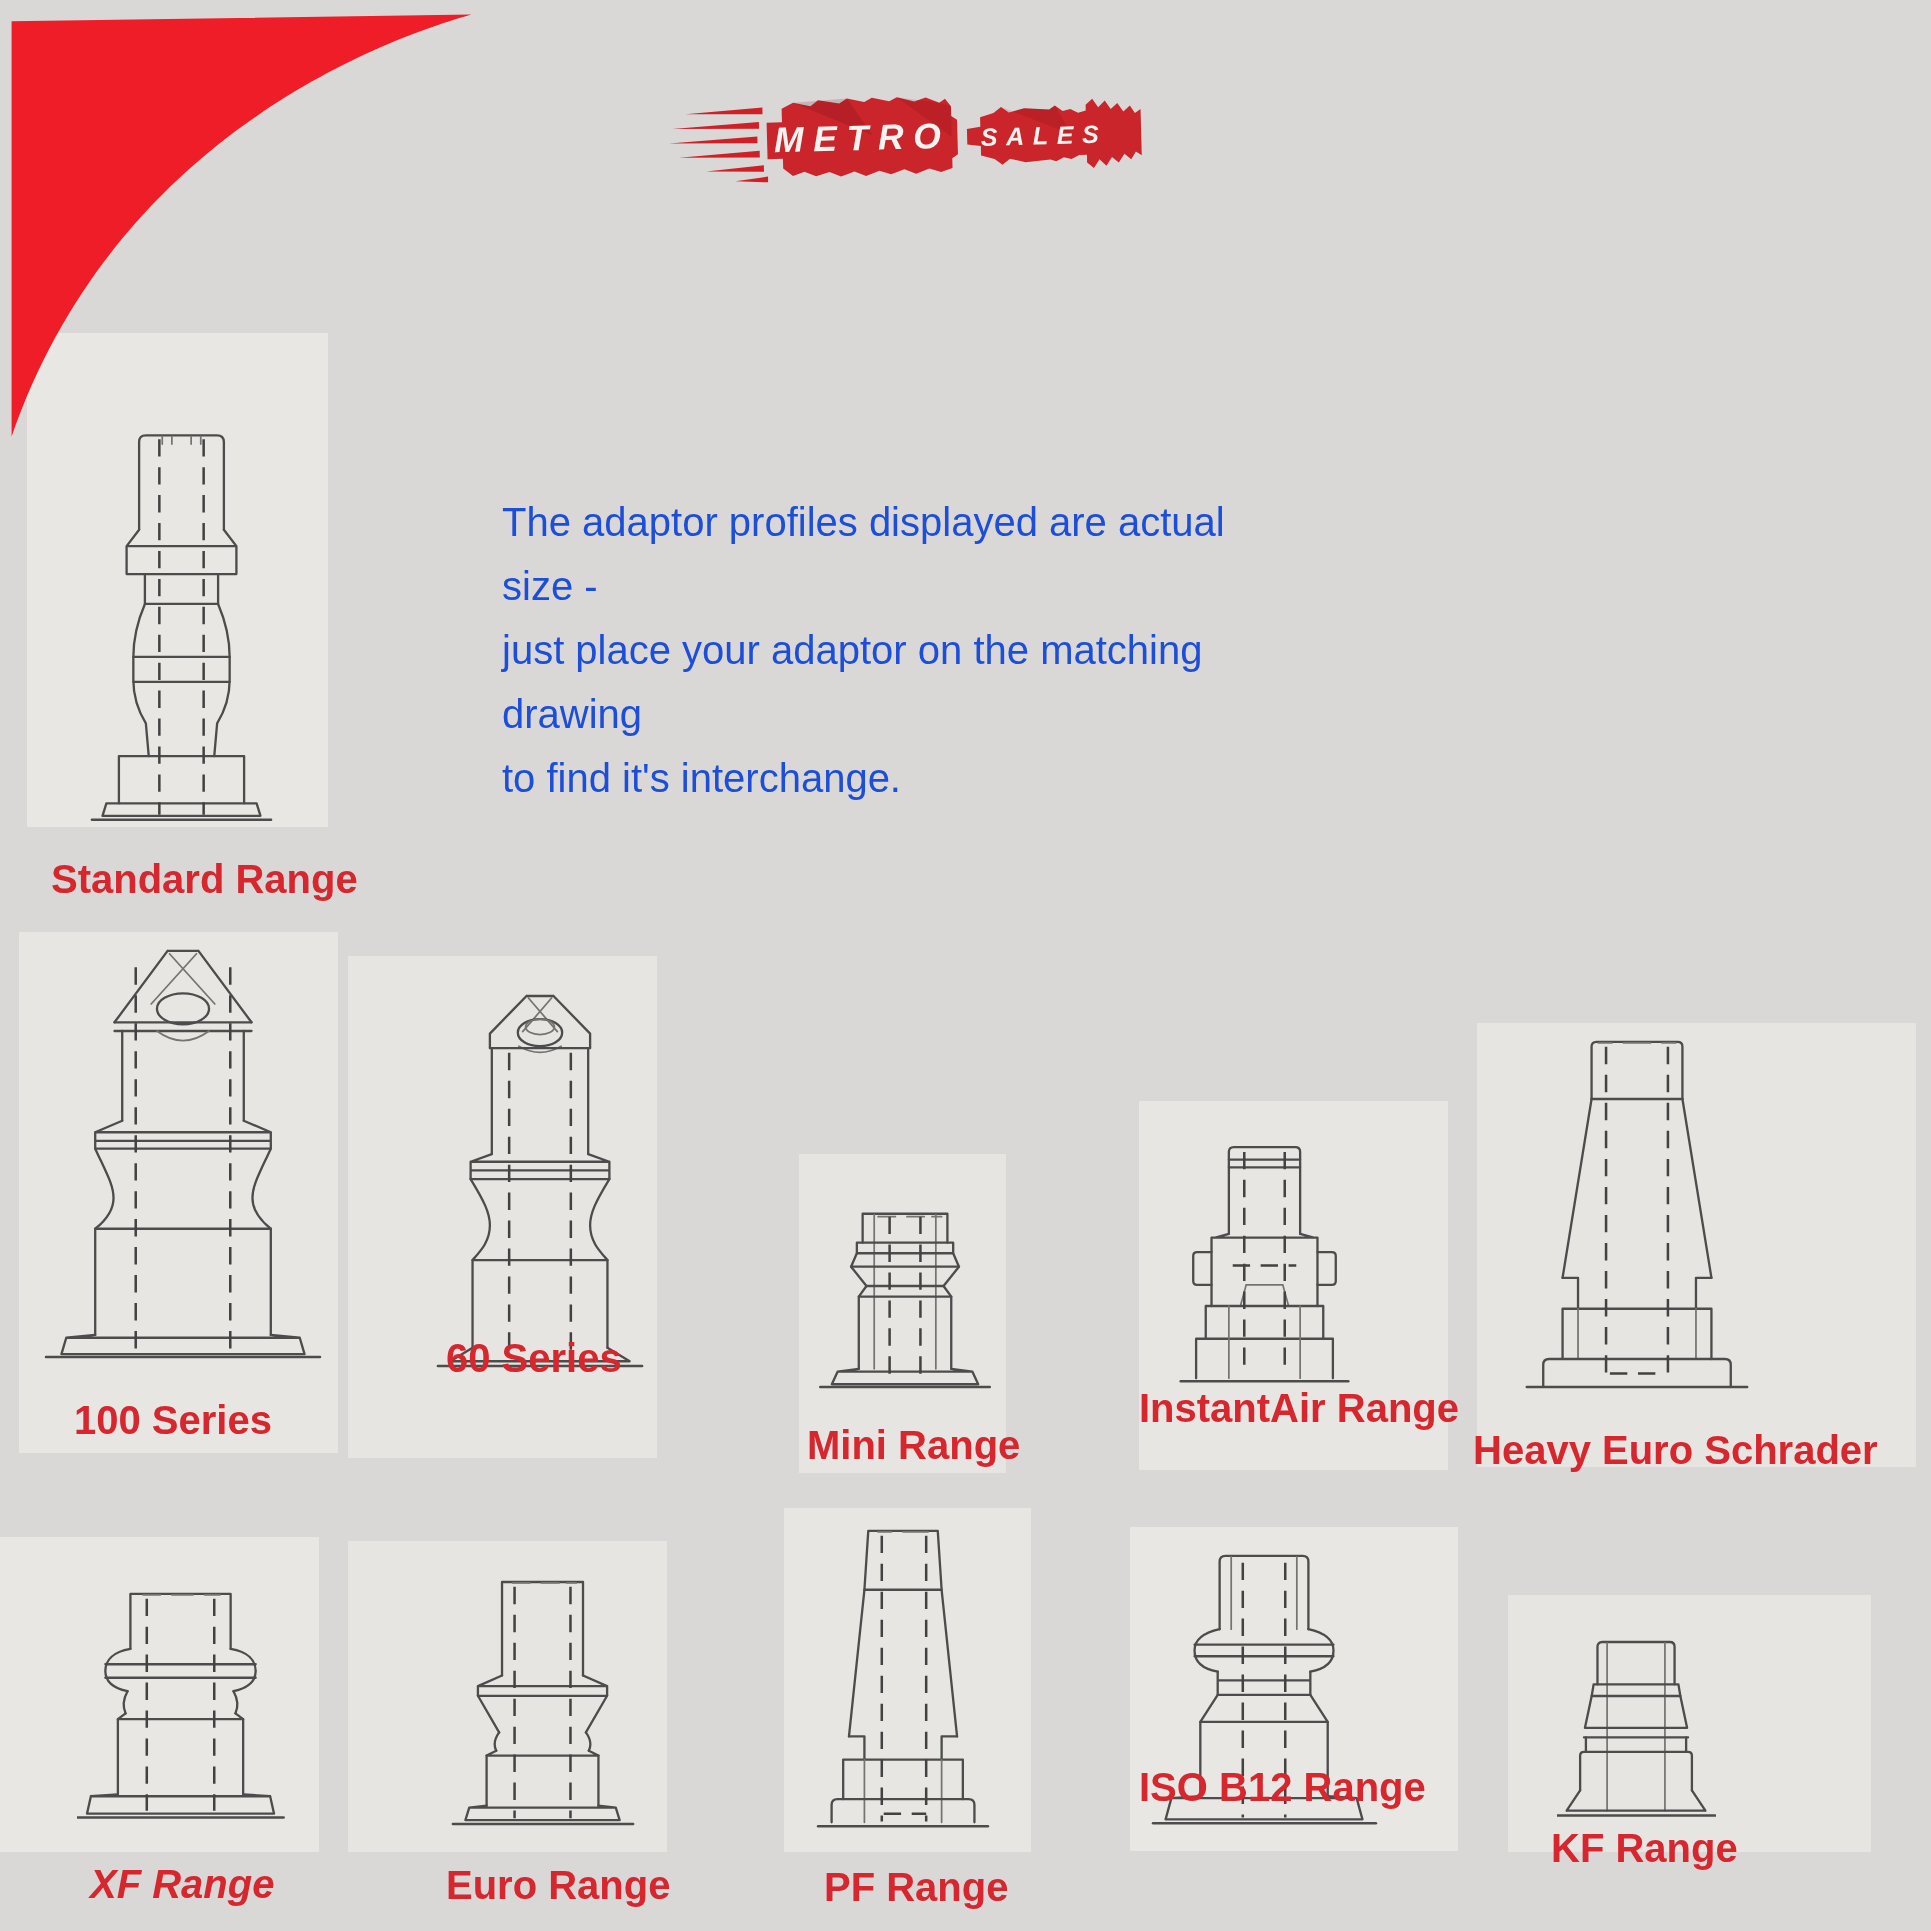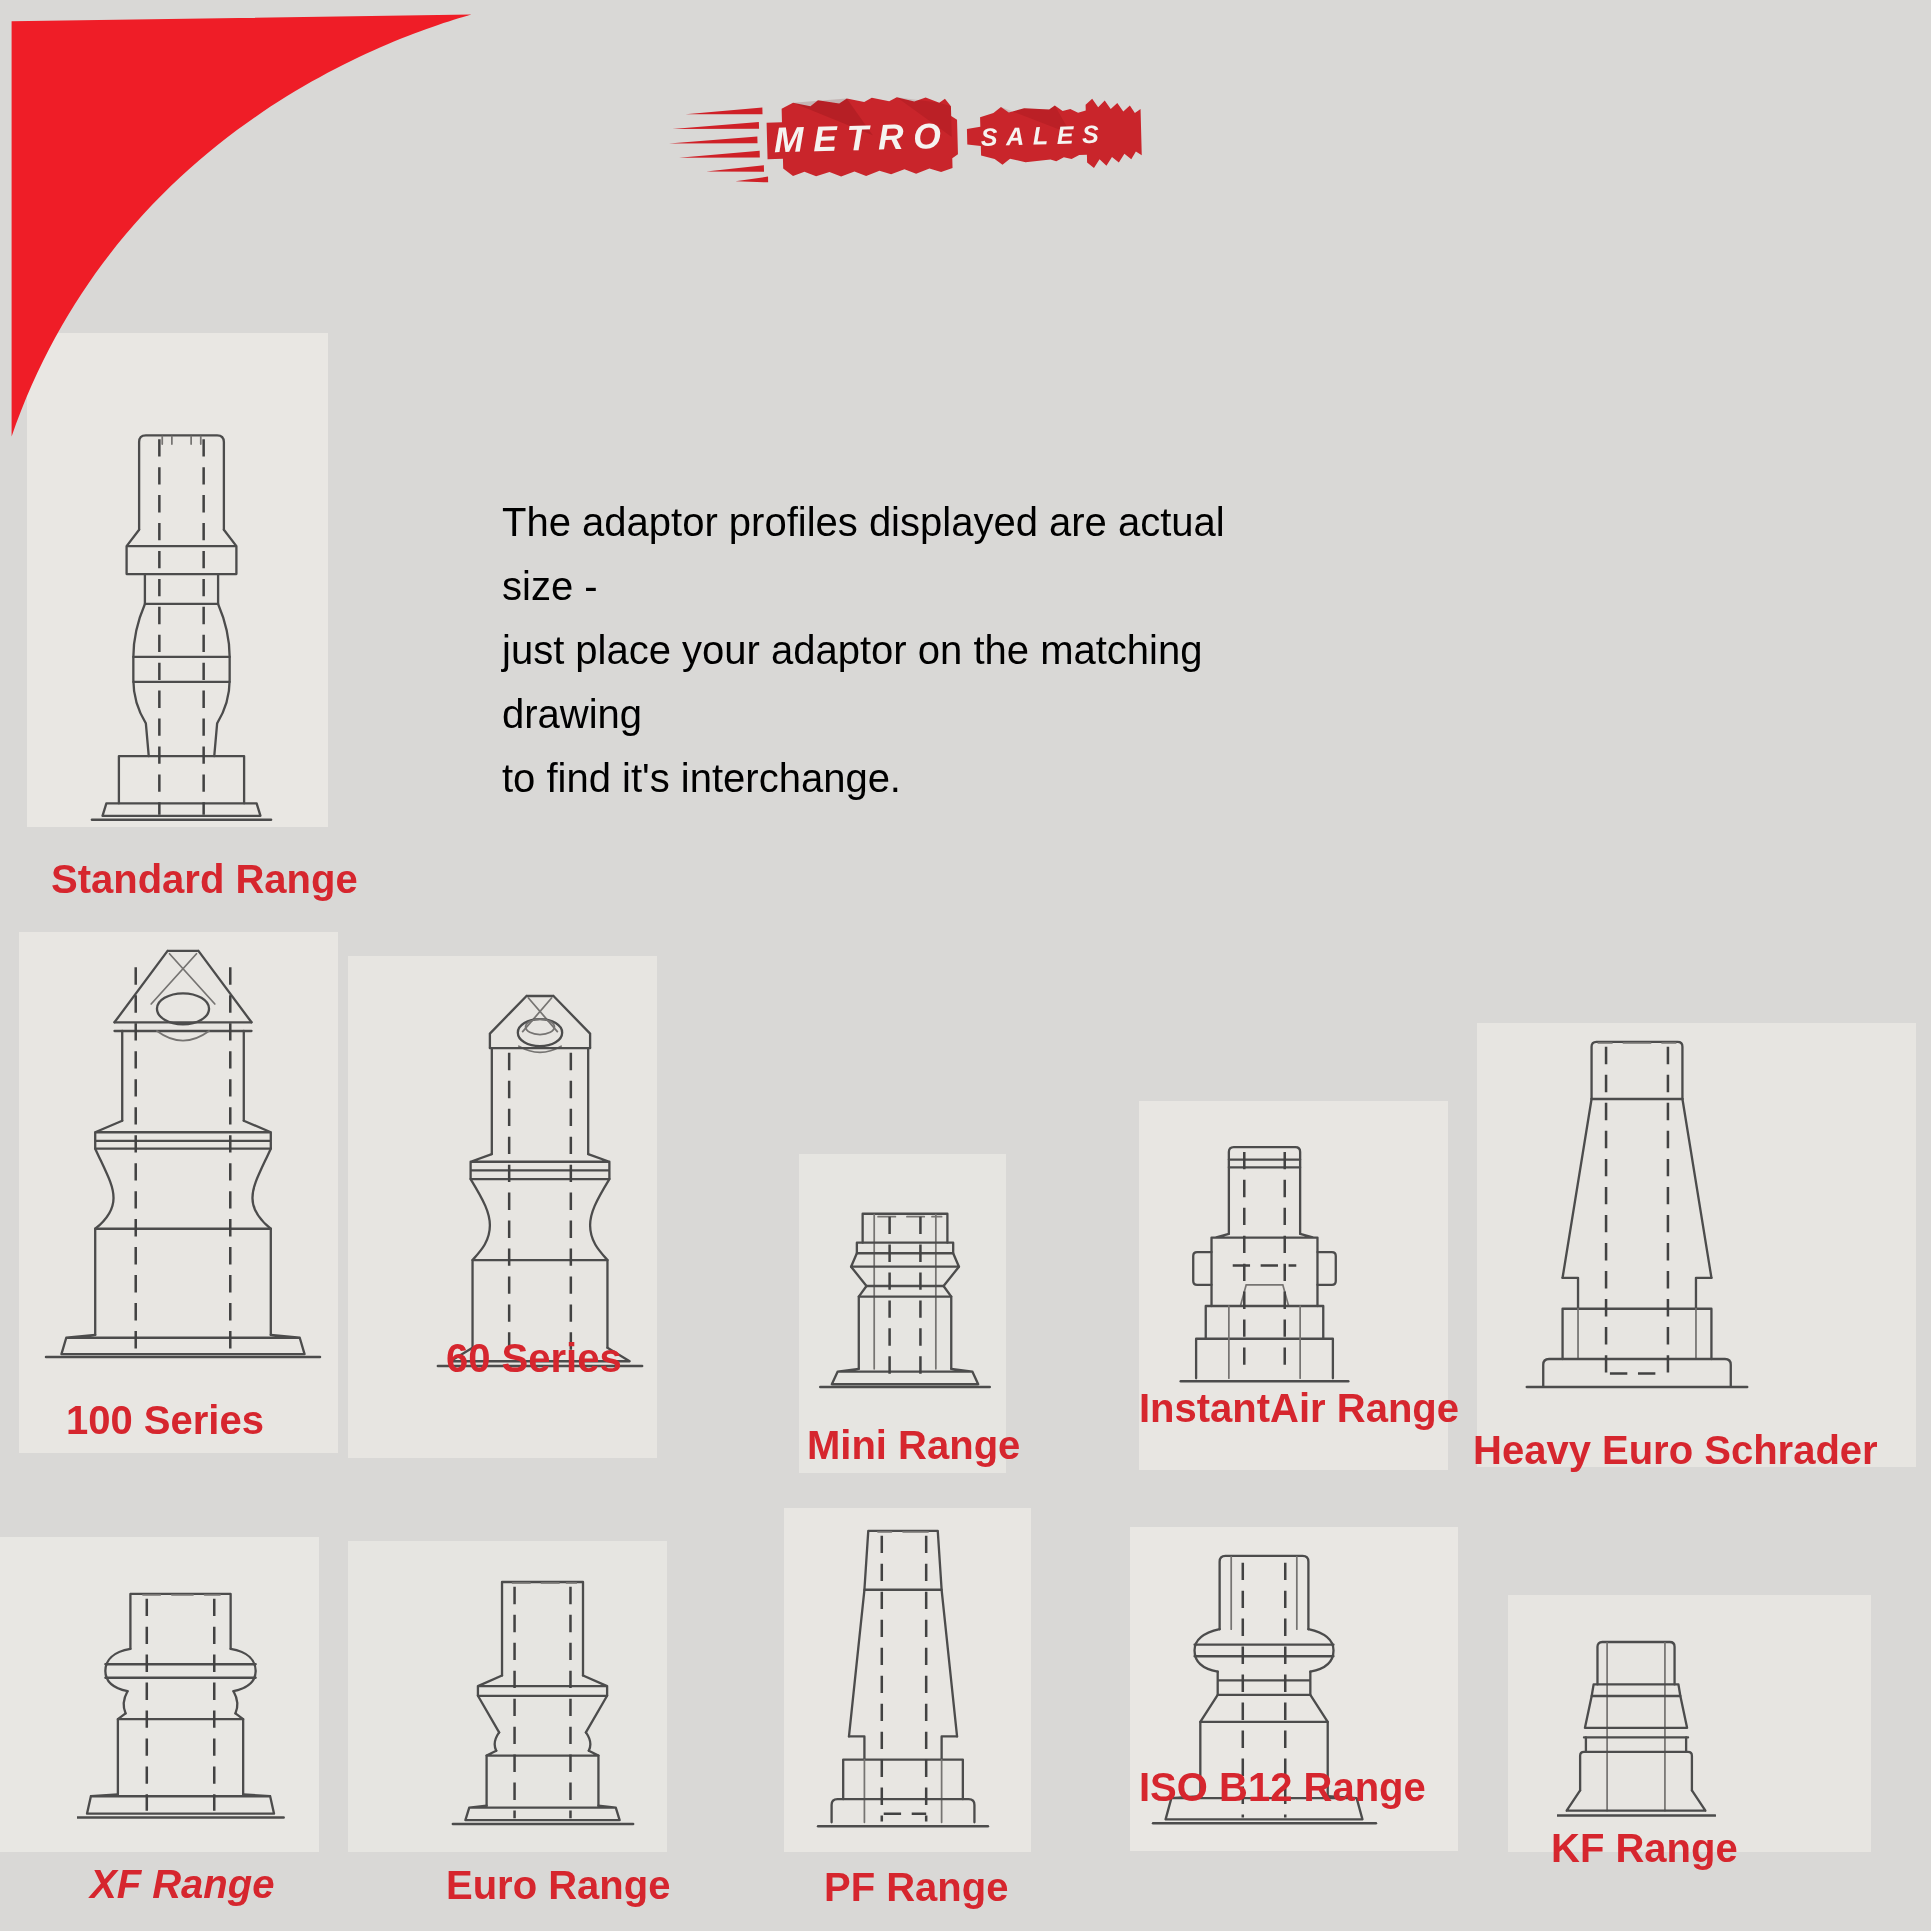--- a/index.html
+++ b/index.html
@@ -3,21 +3,21 @@
 <meta charset="utf-8">
 <style>
   html,body{margin:0;padding:0;}
   body{width:1931px;height:1931px;overflow:hidden;background:#d9d8d6;
        font-family:"Liberation Sans",sans-serif;position:relative;}
   .canvas{position:absolute;inset:0;width:1931px;height:1931px;background:#d9d8d6;}
   .patch{position:absolute;}
   .corner{position:absolute;left:0;top:0;}
   .logo{position:absolute;left:666px;top:87px;}
   .intro{position:absolute;left:502px;top:450px;width:734px;
-         font-size:40px;line-height:64px;color:#000000;white-space:pre-line;}
+         font-size:40px;line-height:64px;color:#1d4ed8;white-space:pre-line;}
   .drawing{position:absolute;margin:0;padding:0;}
   .drawing svg{display:block;}
   .label{position:absolute;font-weight:700;font-size:40px;color:#d6262e;
          letter-spacing:0px;white-space:nowrap;}
   
   .ln{stroke:#4c4c4c;stroke-width:2.4;fill:none;stroke-linecap:round;stroke-linejoin:round;}
   .lt{stroke:#767472;stroke-width:1.8;fill:none;stroke-linecap:round;}
   .dash{stroke:#424242;stroke-width:2.6;fill:none;stroke-dasharray:18 11;stroke-linecap:butt;}
   .gnd{stroke:#4c4c4c;stroke-width:2.6;fill:none;stroke-linecap:round;}
   .logo-txt{fill:#f5f3f0;font-family:"Liberation Sans",sans-serif;
@@ -107,21 +107,21 @@
       <path class="ln" d="M82,179 L54,191 M208,179 L236,191 M54,191 L236,191 M54,200 L236,200 M54,208 L236,208
                          M54,191 L54,208 M236,191 L236,208"></path>
       <path class="ln" d="M54,208 C66,234 73,246 73,259 C73,273 64,283 54,291
                          M236,208 C224,234 217,246 217,259 C217,273 226,283 236,291"></path>
       <path class="ln" d="M54,291 L236,291 M54,291 L54,401 M236,291 L236,401"></path>
       <path class="ln" d="M54,401 L24,404 L19,421 M236,401 L266,404 L271,421 M24,404 L266,404 M19,421 L271,421"></path>
       <path class="gnd" d="M3,424 L287,424"></path>
       <path class="dash" d="M96,20 L96,418 M194,20 L194,418"></path>
     </svg>
   </figure>
-  <div class="label" style="left:66px;top:1398px;">100 Series</div>
+  <div class="label" style="left:74px;top:1398px;">100 Series</div>
 
   <figure class="drawing" style="left:434px;top:993px;">
     <svg width="212" height="378" viewBox="0 0 220 392">
       <path class="ln" d="M96,3 L124,3 M96,3 L58,42 M124,3 L162,42 M58,42 L58,57 M162,42 L162,57"></path>
       <path class="lt" d="M98,5 L128,40 M122,5 L92,40"></path>
       <ellipse class="ln" cx="110" cy="41" rx="23" ry="14"></ellipse>
       <ellipse class="lt" cx="110" cy="35" rx="15" ry="8"></ellipse>
       <path class="lt" d="M88,55 Q110,68 132,55"></path>
       <path class="ln" d="M58,57 L162,57 M60,57 L60,167 M160,57 L160,167"></path>
       <path class="ln" d="M60,167 L38,175 M160,167 L182,175 M38,175 L182,175 M38,184 L182,184 M38,193 L182,193

